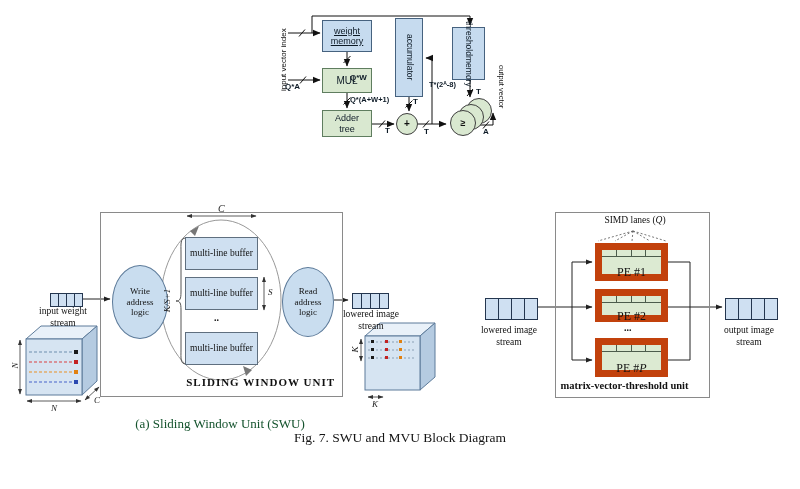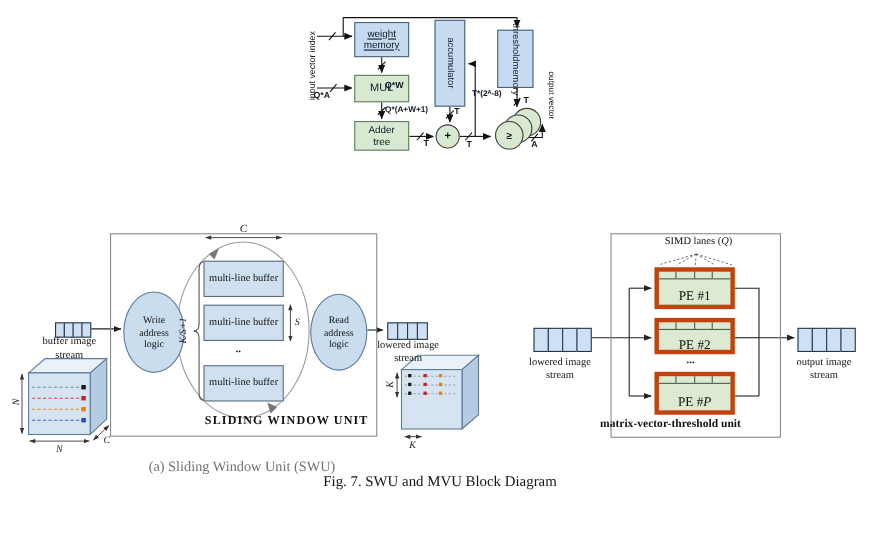--- a/index.html
+++ b/index.html
@@ -21,33 +21,33 @@
         display:flex;align-items:center;justify-content:center;
         font:bold 10px/1 "Liberation Sans",sans-serif;}
 
   
   .panel{border:1px solid #8a8a8a;background:transparent;}
   .ell{border:1px solid #5d7b9a;border-radius:50%;background:#c9ddef;
        display:flex;align-items:center;justify-content:center;text-align:center;
        font:9px/1.2 "Liberation Serif",serif;}
   .buf{border:1px solid #5f6f7f;background:#cfe0f1;display:flex;align-items:center;
        justify-content:center;font:9.5px/1 "Liberation Serif",serif;}
-  .pe{border:4px solid #c2410c;background:#dcead2;}
+  .pe{border:7px solid #c2410c;background:#dcead2;}
   .pestrip{height:6px;border-bottom:1px solid #4c5c4c;display:grid;
            grid-template-columns:repeat(4,1fr);}
   .pestrip div{border-right:1px solid #4c5c4c;}
   .pestrip div:last-child{border-right:none;}
   .pelabel{display:flex;align-items:center;justify-content:center;
            font:12px/1 "Liberation Serif",serif;}
   .stream{display:flex;}
   .cell{background:#cfe0f2;border:1px solid #24364f;margin-left:-1px;}
   .slabel{text-align:center;font:9.5px/1.25 "Liberation Serif",serif;}
   .slabel span{display:block;}
   .dim{font:italic 9px/1 "Liberation Serif",serif;color:#222;white-space:nowrap;}
-  .cap{font:13px/1.2 "Liberation Serif",serif;text-align:center;color:#737373;}
+  .cap{font:13px/1.2 "Liberation Serif",serif;text-align:center;color:#14532d;}
   .figcap{font:13.5px/1.2 "Liberation Serif",serif;text-align:center;color:#141414;}
   .utitle{font:bold 11px/1 "Liberation Serif",serif;letter-spacing:1px;text-align:right;}
   .mtitle{font:bold 10.5px/1 "Liberation Serif",serif;text-align:center;}
   .it{font-style:italic;}
   .rot{transform:rotate(-90deg);transform-origin:center;}
 </style>
 </head>
 <body>
 
 <div id="page">
@@ -232,21 +232,21 @@
   <span class="a dim" style="left:268px;top:288px;">S</span>
   <span class="a dim rot" style="left:152px;top:296px;width:30px;text-align:center;">K/S+1</span>
 
   <div class="a stream" style="left:50px;top:293px;">
     <div class="cell" style="width:7px;height:12px;margin-left:0;"></div>
     <div class="cell" style="width:7px;height:12px;"></div>
     <div class="cell" style="width:7px;height:12px;"></div>
     <div class="cell" style="width:7px;height:12px;"></div>
   </div>
   <div class="a slabel" style="left:23px;top:306px;width:80px;">
-    <span>buffer image</span>
+    <span>input weight</span>
     <span>stream</span>
   </div>
 
   <span class="a dim rot" style="left:5px;top:361px;width:20px;text-align:center;">N</span>
   <span class="a dim" style="left:51px;top:404px;">N</span>
   <span class="a dim" style="left:94px;top:396px;">C</span>
 
   <div class="a stream" style="left:352px;top:293px;">
     <div class="cell" style="width:8px;height:14px;margin-left:0;"></div>
     <div class="cell" style="width:8px;height:14px;"></div>
@@ -303,21 +303,21 @@
         <div></div>
         <div></div>
         <div></div>
       </div>
     <div class="pelabel" style="height:31px;">
       <span>PE #</span>
         <span class="it">P</span>
     </div>
   </div>
 
-  <div class="a mtitle" style="left:532px;top:381px;width:155px;">matrix-vector-threshold unit</div>
+  <div class="a mtitle" style="left:547px;top:381px;width:155px;">matrix-vector-threshold unit</div>
 
   <div class="a stream" style="left:485px;top:298px;">
     <div class="cell" style="width:12px;height:20px;margin-left:0;"></div>
     <div class="cell" style="width:12px;height:20px;"></div>
     <div class="cell" style="width:12px;height:20px;"></div>
     <div class="cell" style="width:12px;height:20px;"></div>
   </div>
   <div class="a slabel" style="left:469px;top:325px;width:80px;">
     <span>lowered image</span>
     <span>stream</span>

